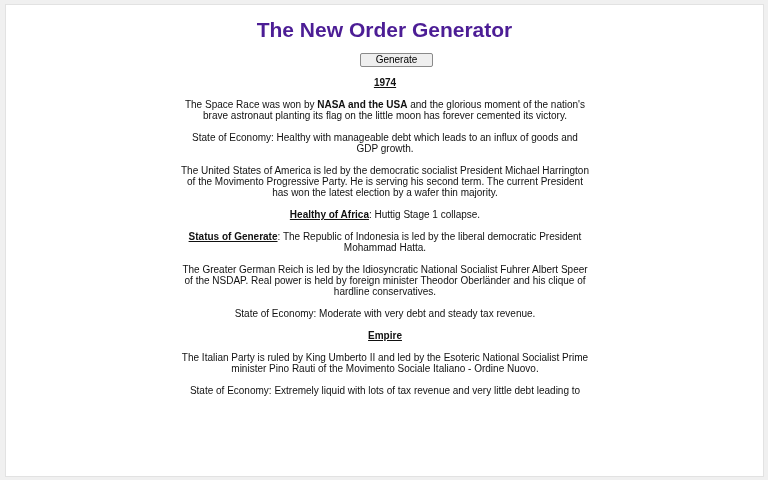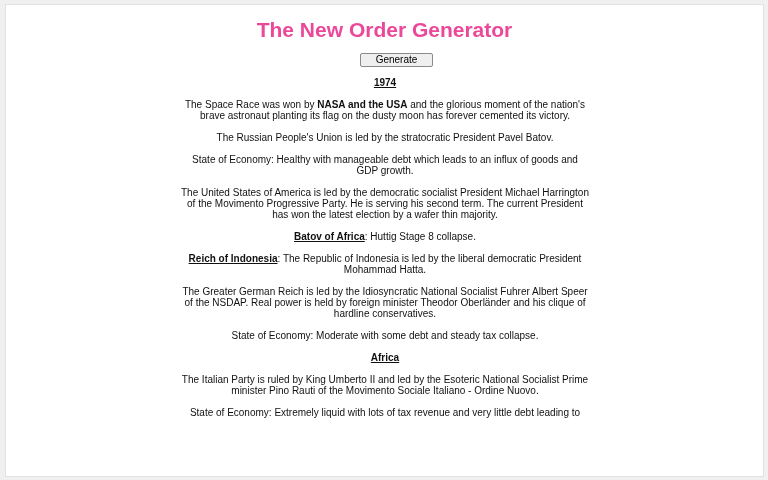--- a/index.html
+++ b/index.html
@@ -26,21 +26,21 @@
     h1 {
       font-family: "Liberation Sans", sans-serif;
       font-size: 21px;
       font-weight: bold;
       margin: 0;
       position: absolute;
       top: 13px;
       left: 0;
       right: 0;
       text-align: center;
-      color: #ec4899;
+      color: #4c1d95;
     }
     .gen-btn {
       position: absolute;
       top: 48px;
       left: 354px;
       width: 73px;
       height: 14px;
       font-family: "Liberation Sans", sans-serif;
       font-size: 10px;
       line-height: 12px;
@@ -74,37 +74,36 @@
 </head>
 <body>
 
 <div class="page">
   <h1>The New Order Generator</h1>
   <button class="gen-btn">Generate</button>
 
   <div class="content">
     <p class="heading">1974</p>
 
-    <p><span>The Space Race was won by </span><span class="b">NASA and the USA</span><span> and the glorious moment of the nation's brave astronaut planting its flag on the dusty moon has forever cemented its victory.</span></p>
+    <p><span>The Space Race was won by </span><span class="b">NASA and the USA</span><span> and the glorious moment of the nation's brave astronaut planting its flag on the little moon has forever cemented its victory.</span></p>
 
-    <p>The Russian People's Union is led by the stratocratic President Pavel Batov.</p>
 
     <p><span class="u">State of Economy:</span><span> Healthy with manageable debt which leads to an influx of goods and GDP growth.</span></p>
 
 
     <p>The United States of America is led by the democratic socialist President Michael Harrington of the Movimento Progressive Party. He is serving his second term. The current President has won the latest election by a wafer thin majority.</p>
 
-    <p><span class="bu">Batov of Africa</span><span>: Huttig Stage 8 collapse.</span></p>
+    <p><span class="bu">Healthy of Africa</span><span>: Huttig Stage 1 collapse.</span></p>
 
-    <p><span class="bu">Reich of Indonesia</span><span>: The Republic of Indonesia is led by the liberal democratic President Mohammad Hatta.</span></p>
+    <p><span class="bu">Status of Generate</span><span>: The Republic of Indonesia is led by the liberal democratic President Mohammad Hatta.</span></p>
 
 
     <p>The Greater German Reich is led by the Idiosyncratic National Socialist Fuhrer Albert Speer of the NSDAP. Real power is held by foreign minister Theodor Oberländer and his clique of hardline conservatives.</p>
 
-    <p><span class="u">State of Economy:</span><span> Moderate with some debt and steady tax collapse.</span></p>
+    <p><span class="u">State of Economy:</span><span> Moderate with very debt and steady tax revenue.</span></p>
 
-    <p class="heading">Africa</p>
+    <p class="heading">Empire</p>
 
     <p>The Italian Party is ruled by King Umberto II and led by the Esoteric National Socialist Prime minister Pino Rauti of the Movimento Sociale Italiano - Ordine Nuovo.</p>
 
     <p><span class="u">State of Economy:</span><span> Extremely liquid with lots of tax revenue and very little debt leading to</span></p>
   </div>
 </div>
 
 </body></html>

